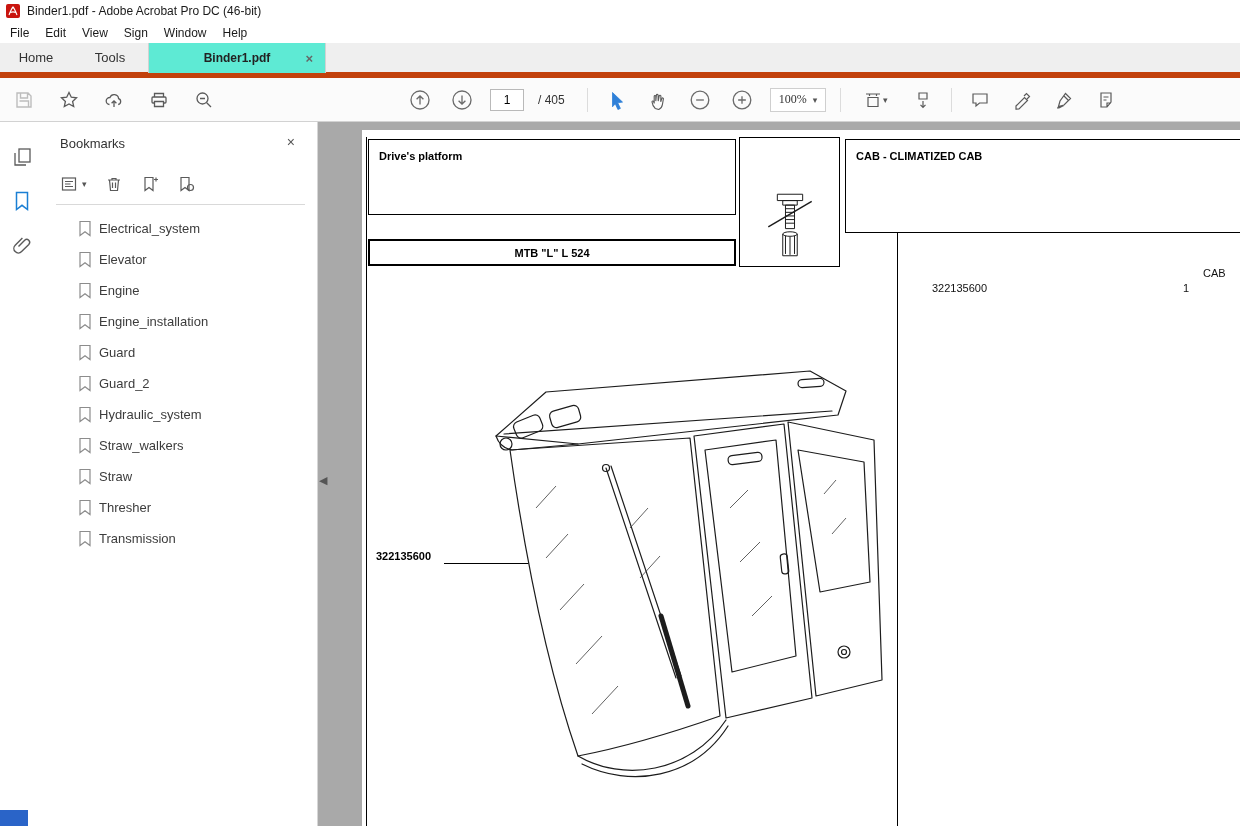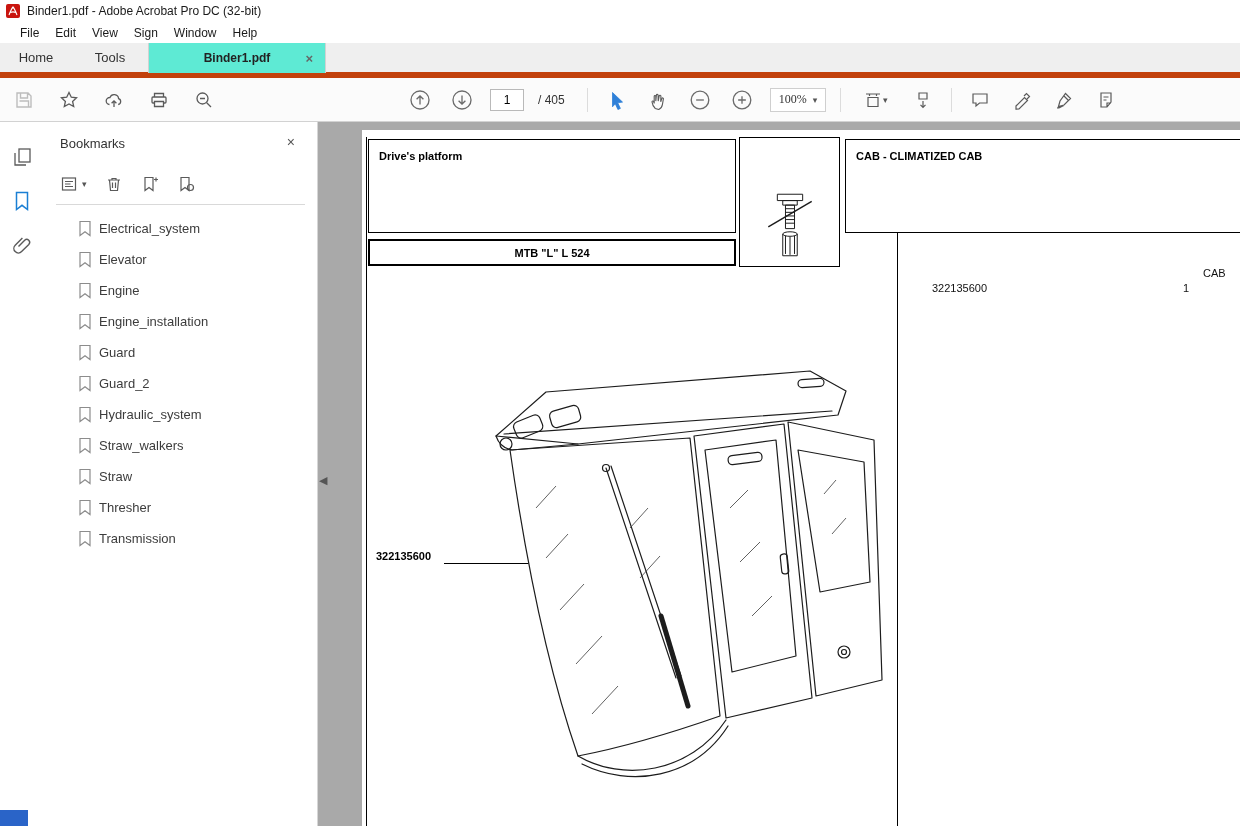--- a/index.html
+++ b/index.html
@@ -7,21 +7,21 @@
     font-family:"Liberation Sans", sans-serif; background:#fff; }
 
   
   .titlebar { height:22px; display:flex; align-items:center; gap:7px; padding-left:6px; background:#fff; }
   .titlebar .app-ico { width:14px; height:14px; background:#c9150f; border-radius:2px;
     display:flex; align-items:center; justify-content:center; }
   .titlebar .app-ico svg { display:block; }
   .titlebar .t-text { font-size:12px; color:#1a1a1a; }
 
   
-  .menubar { height:21px; display:flex; align-items:center; padding-left:12px; background:#fff; }
+  .menubar { height:21px; display:flex; align-items:center; padding-left:2px; background:#fff; }
   .menubar span { font-size:12px; color:#1a1a1a; padding:0 8px; cursor:default; }
 
   
   .tabbar { height:35px; background:#efefef; border-bottom:6px solid #c2410c; display:flex; align-items:stretch; }
   .tab { display:flex; align-items:center; justify-content:center; font-size:13px; color:#333; cursor:default; }
   .tab.plain { width:72px; }
   .tab.plain + .tab.plain { width:76px; }
   .tab.doc { width:178px; background:#5eead4; border-left:1px solid #d2d2d2; border-right:1px solid #d2d2d2;
     margin-bottom:-1px; position:relative; font-size:12px; color:#222; z-index:2;font-weight:bold; }
   .tab.doc .x { position:absolute; right:12px; top:8px; font-size:13px; color:#666; cursor:pointer; }
@@ -60,21 +60,21 @@
 
   .canvas { position:relative; flex:1; background:#a9a9a9; overflow:hidden; }
   .collapse { position:absolute; left:1px; top:352px; font-size:11px; color:#555; cursor:pointer; z-index:3; }
 
   
   .page { position:absolute; left:44px; top:8px; right:0; bottom:0; background:#fff; }
   .pline { position:absolute; background:#000; }
   .frame-left { left:4px; top:7px; bottom:0; width:1px; }
   .divider-v { left:535px; top:103px; bottom:0; width:1px; }
   .box { position:absolute; border:1px solid #000; background:#fff; }
-  .box-left { left:6px; top:9px; width:368px; height:94px; padding:6px 0 0 10px; }
+  .box-left { left:6px; top:9px; width:368px; height:76px; padding:6px 0 0 10px; }
   .box-model { left:6px; top:109px; width:368px; height:27px; border-width:2px;
     display:flex; align-items:center; justify-content:center; }
   .box-screw { left:377px; top:7px; width:101px; height:130px;
     display:flex; align-items:flex-end; justify-content:center; padding-bottom:3px; }
   .box-right { left:483px; top:9px; right:0; height:94px; border-right:none; padding:6px 0 0 10px; }
   .doc-bold { font-size:11px; font-weight:bold; color:#000; }
   .part-cell { position:absolute; font-size:11px; color:#111; }
   .callout { position:absolute; left:14px; top:420px; font-size:11px; font-weight:bold; color:#000; }
   .callout-line { left:82px; top:433px; width:114px; height:1px; }
   .cab-wrap { position:absolute; left:118px; top:228px; }
@@ -85,21 +85,21 @@
 </style>
 </head>
 <body>
 
 <div class="titlebar">
   <span class="app-ico">
     <svg width="10" height="10" viewBox="0 0 10 10">
         <path d="M1 9 C3 4 4 2 5 1 C6 2 7 4 9 9 M2.5 6.5 C4 5.8 6 5.8 7.5 6.5" stroke="#fff" stroke-width="1.1" fill="none"></path>
       </svg>
   </span>
-  <span class="t-text">Binder1.pdf - Adobe Acrobat Pro DC (32-bit)</span>
+  <span class="t-text">Binder1.pdf - Adobe Acrobat Pro DC (46-bit)</span>
 </div>
 
 <div class="menubar">
   <span>File</span>
   <span>Edit</span>
   <span>View</span>
   <span>Sign</span>
   <span>Window</span>
   <span>Help</span>
 </div>

